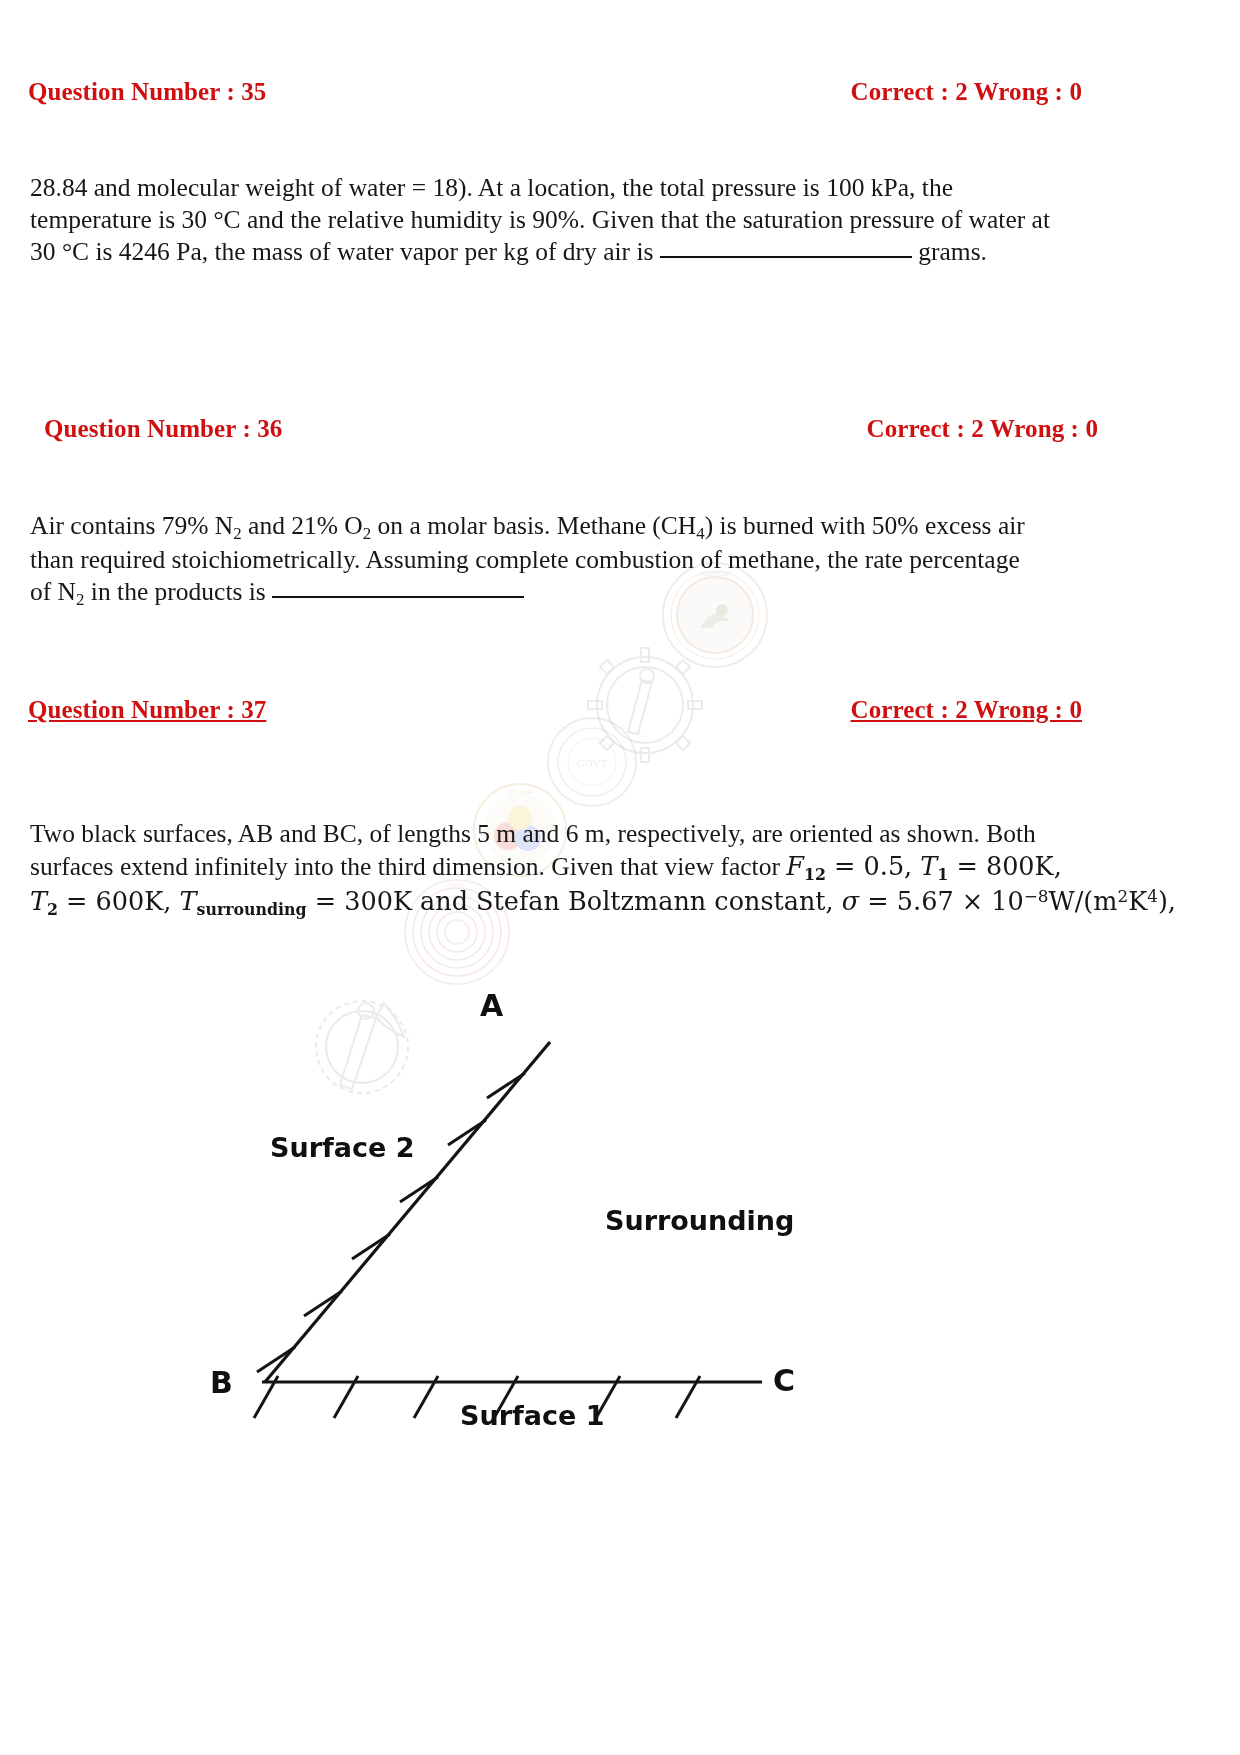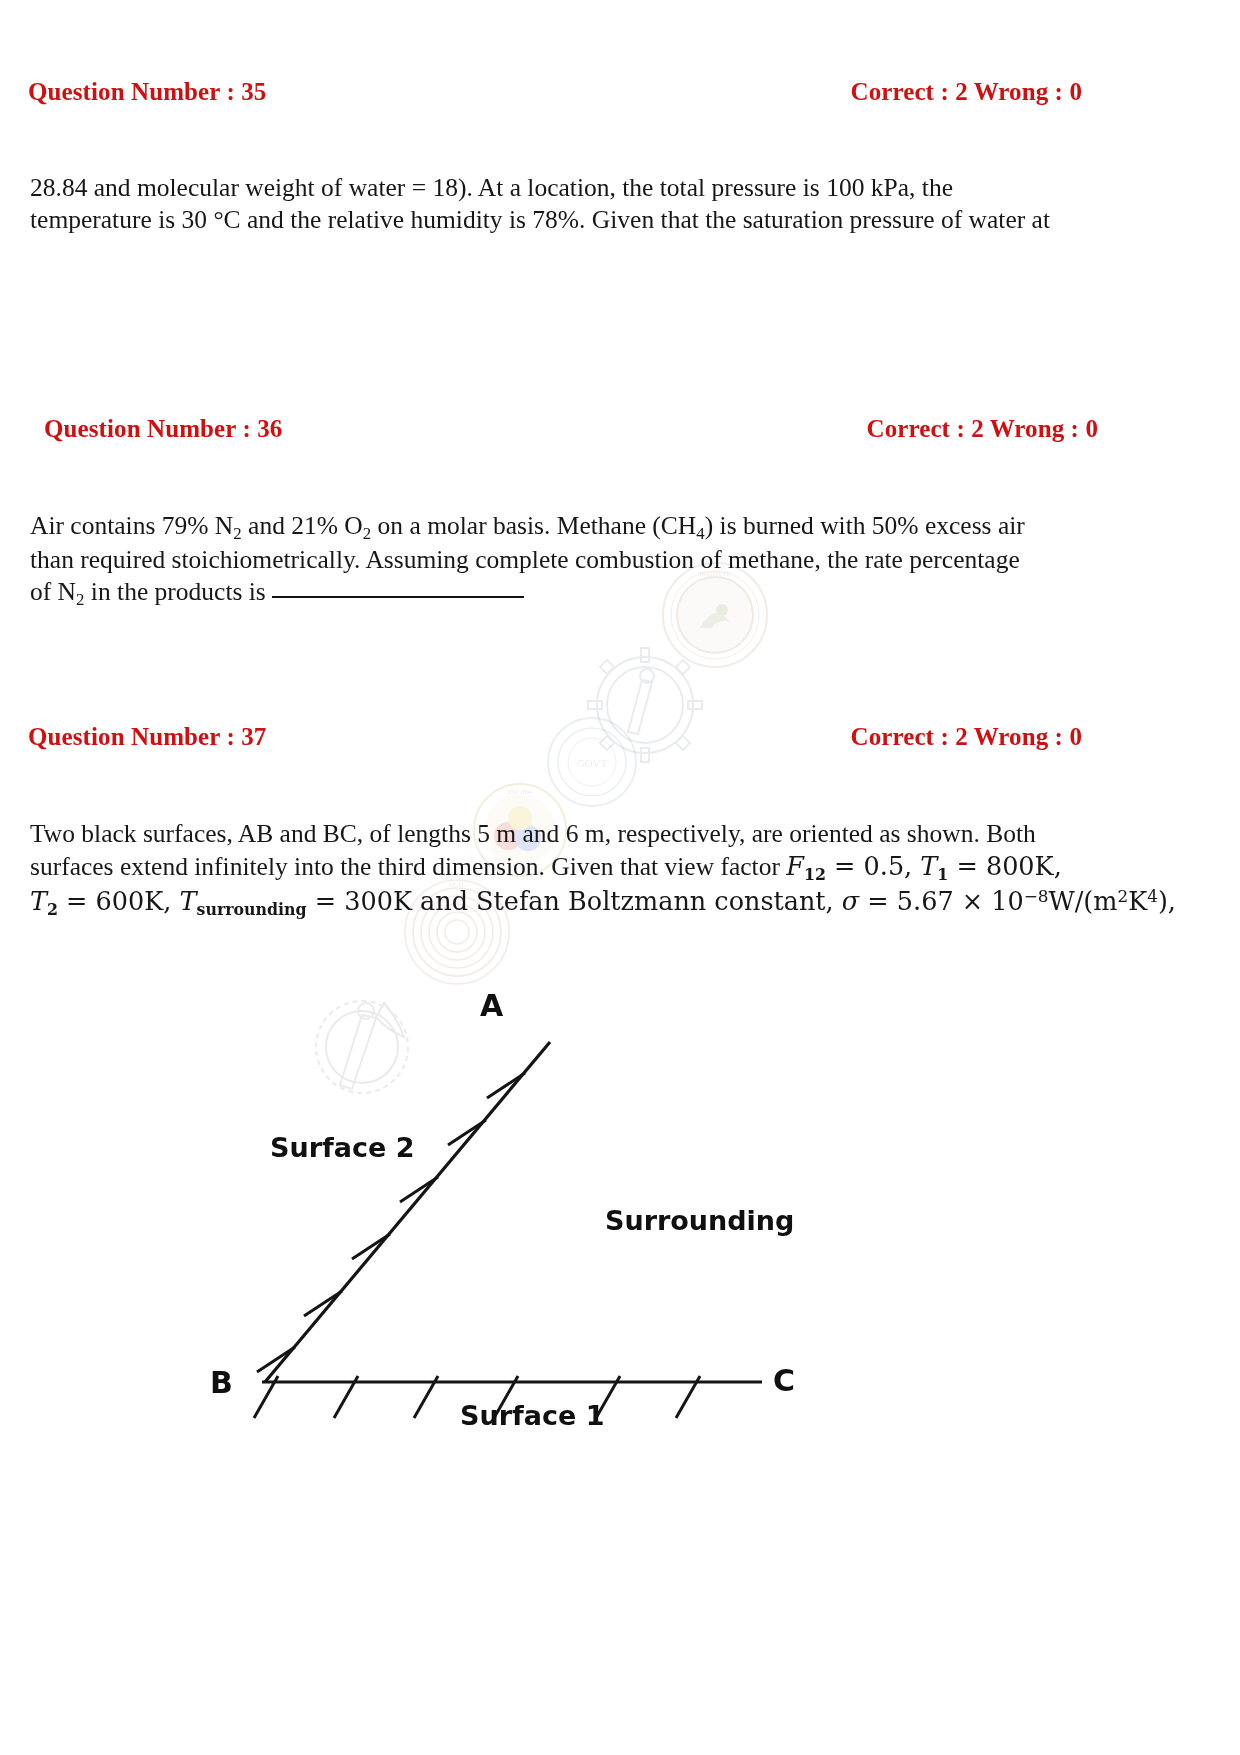--- a/index.html
+++ b/index.html
@@ -193,35 +193,40 @@
     </svg>
   </div>
 
   <div class="qhead" style="top:78px;">
     <span>Question Number : 35</span>
     <span class="qscore">Correct : 2  Wrong : 0</span>
   </div>
 
   <div class="qbody" style="top:172px; width:1090px;">
     <span class="ln">28.84 and molecular weight of water = 18). At a location, the total pressure is 100 kPa, the</span>
-    <span class="ln">temperature is 30 °C and the relative humidity is 78%. Given that the saturation pressure of water at</span>
+    <span class="ln">temperature is 30 °C and the relative humidity is 90%. Given that the saturation pressure of water at</span>
+    <span class="ln">
+      <span>30 °C is 4246 Pa, the mass of water vapor per kg of dry air is</span>
+      <span class="blank b1"></span>
+      <span>grams.</span>
+    </span>
   </div>
 
   <div class="qhead" style="top:415px;margin-left:16px;">
     <span>Question Number : 36</span>
     <span class="qscore">Correct : 2  Wrong : 0</span>
   </div>
 
   <div class="qbody" style="top:510px; width:1090px;">
     <span class="ln"><span>Air contains 79% N</span><sub>2</sub><span> and 21% O</span><sub>2</sub><span> on a molar basis. Methane (CH</span><sub>4</sub><span>) is burned with 50% excess air</span></span>
     <span class="ln">than required stoichiometrically. Assuming complete combustion of methane, the rate percentage</span>
     <span class="ln"><span>of N</span><sub>2</sub><span> in the products is</span> <span class="blank b2"></span></span>
   </div>
 
-  <div class="qhead" style="top:723px;">
+  <div class="qhead" style="top:696px;text-decoration:underline;">
     <span>Question Number : 37</span>
     <span class="qscore">Correct : 2  Wrong : 0</span>
   </div>
 
   <div class="qbody" style="top:818px; width:1090px;">
     <span class="ln">Two black surfaces, AB and BC, of lengths 5 m and 6 m, respectively, are oriented as shown. Both</span>
     <span class="ln"><span>surfaces extend infinitely into the third dimension. Given that view factor </span><span class="mathi">F</span><span class="mathsub">12</span><span class="mathr"> = 0.5, </span><span class="mathi">T</span><span class="mathsub">1</span><span class="mathr"> = 800K,</span></span>
     <span class="ln"><span class="mathi">T</span><span class="mathsub">2</span><span class="mathr"> = 600K, </span><span class="mathi">T</span><span class="mathsub">surrounding</span><span class="mathr"> = 300K and Stefan Boltzmann constant,  </span><span class="mathi">σ</span><span class="mathr"> = 5.67 × 10</span><sup class="mathr">−8</sup><span class="mathr">W/(m</span><sup class="mathr">2</sup><span class="mathr">K</span><sup class="mathr">4</sup><span class="mathr">),</span></span>
   </div>
 

